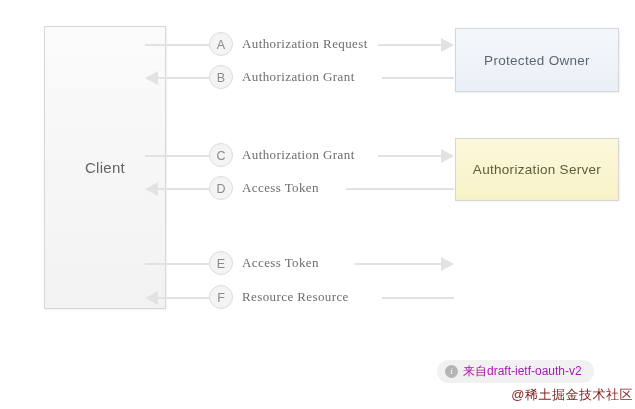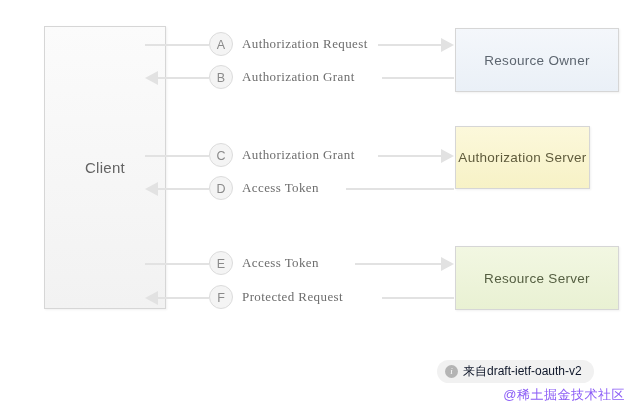--- a/index.html
+++ b/index.html
@@ -45,22 +45,22 @@
   .node-owner {
     left: 455px;
     top: 28px;
     width: 164px;
     height: 64px;
     background: linear-gradient(to bottom, #f4f7fb, #eaf0f7);
     color: #5d6670;
   }
   .node-authserver {
     left: 455px;
-    top: 126px;
-    width: 135px;
+    top: 138px;
+    width: 164px;
     height: 63px;
     background: linear-gradient(to bottom, #fcf8db, #f7f2c6);
     color: #5f5b3c;
   }
   .node-resserver {
     left: 455px;
     top: 246px;
     width: 164px;
     height: 64px;
     background: linear-gradient(to bottom, #f2f7e2, #e9f1d3);
@@ -148,53 +148,50 @@
     background: #b4b4b4;
     color: #ffffff;
     font-size: 9px;
     line-height: 13px;
     text-align: center;
     font-style: italic;
     font-family: "Liberation Serif", serif;
   }
   .wm-text {
     font-size: 12px;
-    color: #0f172a;
+    color: #a21caf;
     white-space: nowrap;
   }
   .wm-brand {
     position: absolute;
-    right: 10px;
+    right: 2px;
     top: 386px;
     font-size: 13px;
-    color: #8b5cf6;
+    color: #7f1d1d;
     letter-spacing: 0.5px;
     white-space: nowrap;
   }
 </style>
 </head>
 <body>
 
 <div id="diagram">
 
   <div class="node node-client">
     <span>Client</span>
   </div>
 
   <div class="node node-owner">
-    <span>Resource Owner</span>
+    <span>Protected Owner</span>
   </div>
 
   <div class="node node-authserver">
     <span>Authorization Server</span>
   </div>
 
-  <div class="node node-resserver">
-    <span>Resource Server</span>
-  </div>
 
   <div class="flow-row" style="top:34px">
     <div class="seg seg-left"></div>
     <div class="badge">A</div>
     <div class="step-label">Authorization Request</div>
     <div class="seg seg-right" style="left:378px"></div>
     <div class="arrow-head arrow-right" style="left:441px"></div>
   </div>
 
   <div class="flow-row" style="top:67px">
@@ -226,21 +223,21 @@
     <div class="badge">E</div>
     <div class="step-label">Access Token</div>
     <div class="seg seg-right" style="left:355px;width:86px"></div>
     <div class="arrow-head arrow-right" style="left:441px"></div>
   </div>
 
   <div class="flow-row" style="top:287px">
     <div class="arrow-head arrow-left" style="left:145px"></div>
     <div class="seg" style="left:157px;width:52px"></div>
     <div class="badge">F</div>
-    <div class="step-label">Protected Request</div>
+    <div class="step-label">Resource Resource</div>
     <div class="seg seg-right" style="left:382px;width:72px"></div>
   </div>
 
   <div class="wm-pill">
     <span class="wm-info">i</span>
     <span class="wm-text">来自draft-ietf-oauth-v2</span>
   </div>
   <div class="wm-brand">@稀土掘金技术社区</div>
 
 </div>

